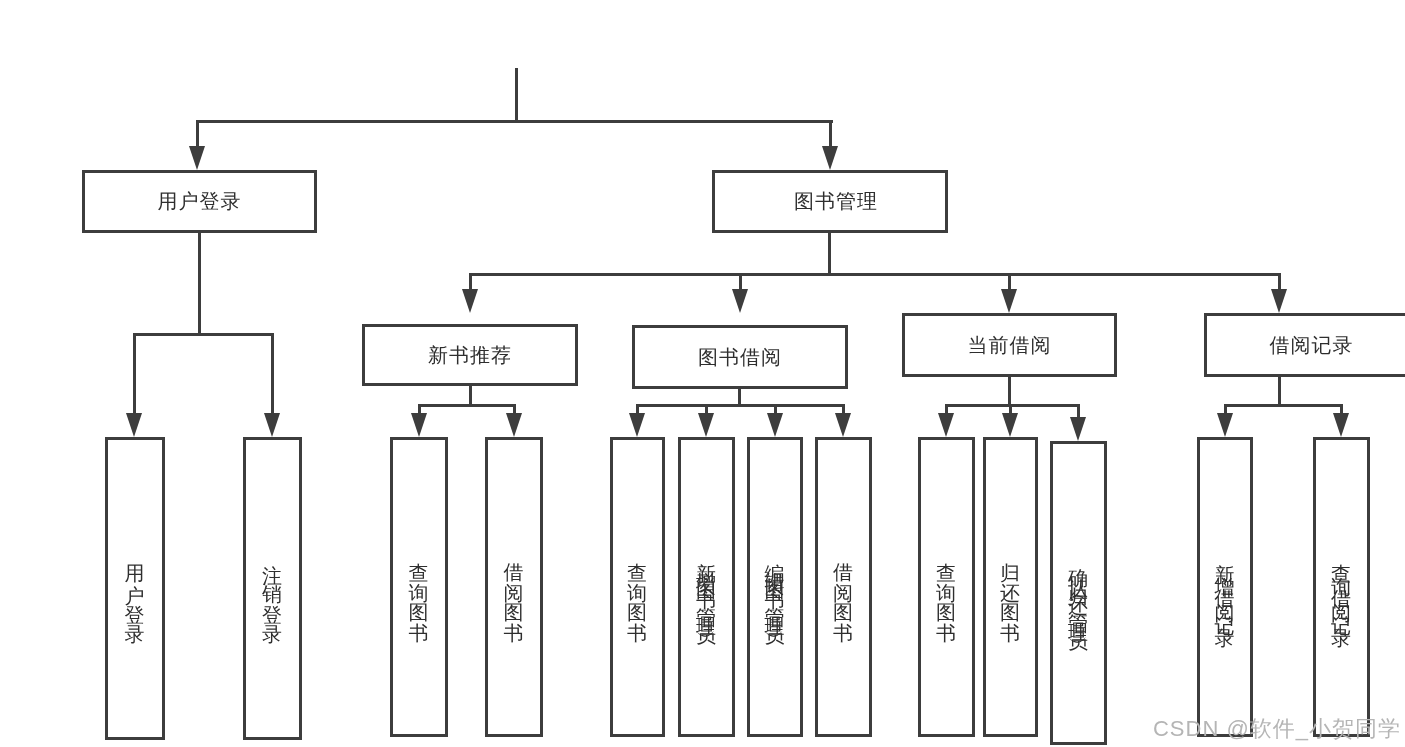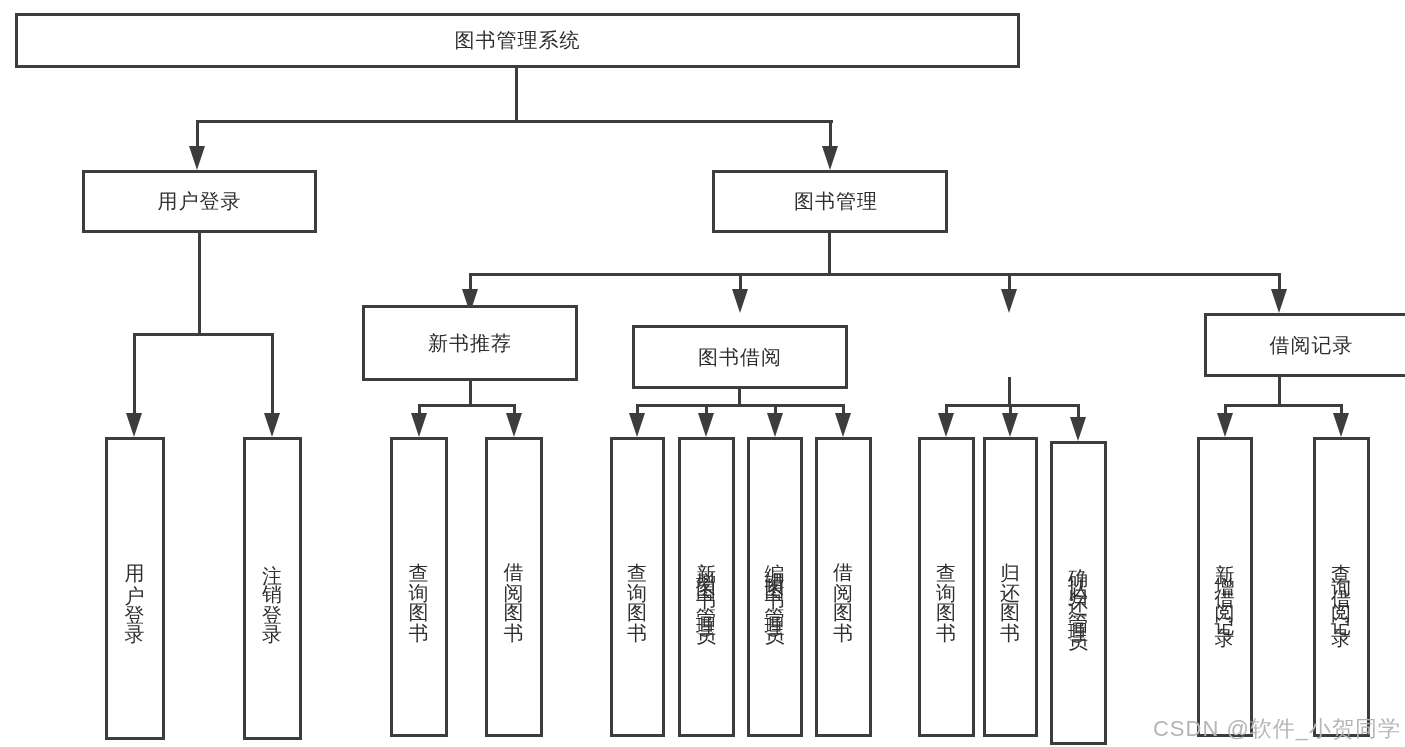--- a/index.html
+++ b/index.html
@@ -88,36 +88,36 @@
   <div class="vline" style="left:1077px;top:404px;height:16px;"></div>
   <div class="arrowhead" style="left:1070px;top:417px;"></div>
 
   <div class="vline" style="left:1278px;top:377px;height:29px;"></div>
   <div class="hline" style="left:1224px;top:404px;width:118px;"></div>
   <div class="vline" style="left:1224px;top:404px;height:12px;"></div>
   <div class="arrowhead" style="left:1217px;top:413px;"></div>
   <div class="vline" style="left:1340px;top:404px;height:12px;"></div>
   <div class="arrowhead" style="left:1333px;top:413px;"></div>
 
-  <div class="box" style="left:15px;top:13px;width:1005px;height:55px;">
-    <span>图书管理系统</span>
-  </div>
 
   <div class="box" style="left:82px;top:170px;width:235px;height:63px;">
     <span>用户登录</span>
   </div>
   <div class="box" style="left:712px;top:170px;width:236px;height:63px;padding-left:12px;">
     <span>图书管理</span>
   </div>
 
-  <div class="box" style="left:362px;top:305px;width:216px;height:76px;">
+  <div class="box" style="left:362px;top:324px;width:216px;height:62px;">
     <span>新书推荐</span>
   </div>
   <div class="box" style="left:632px;top:313px;width:216px;height:64px;margin-top:12px;">
     <span>图书借阅</span>
+  </div>
+  <div class="box" style="left:902px;top:313px;width:215px;height:64px;">
+    <span>当前借阅</span>
   </div>
   <div class="box" style="left:1172px;top:313px;width:215px;height:64px;margin-left:32px;">
     <span>借阅记录</span>
   </div>
 
   <div class="box vbox" style="left:105px;top:437px;width:60px;height:303px;">
     <span class="vtext v4">用户登录</span>
   </div>
   <div class="box vbox" style="left:243px;top:437px;width:59px;height:303px;">
     <span class="vtext v4">注销登录</span>

